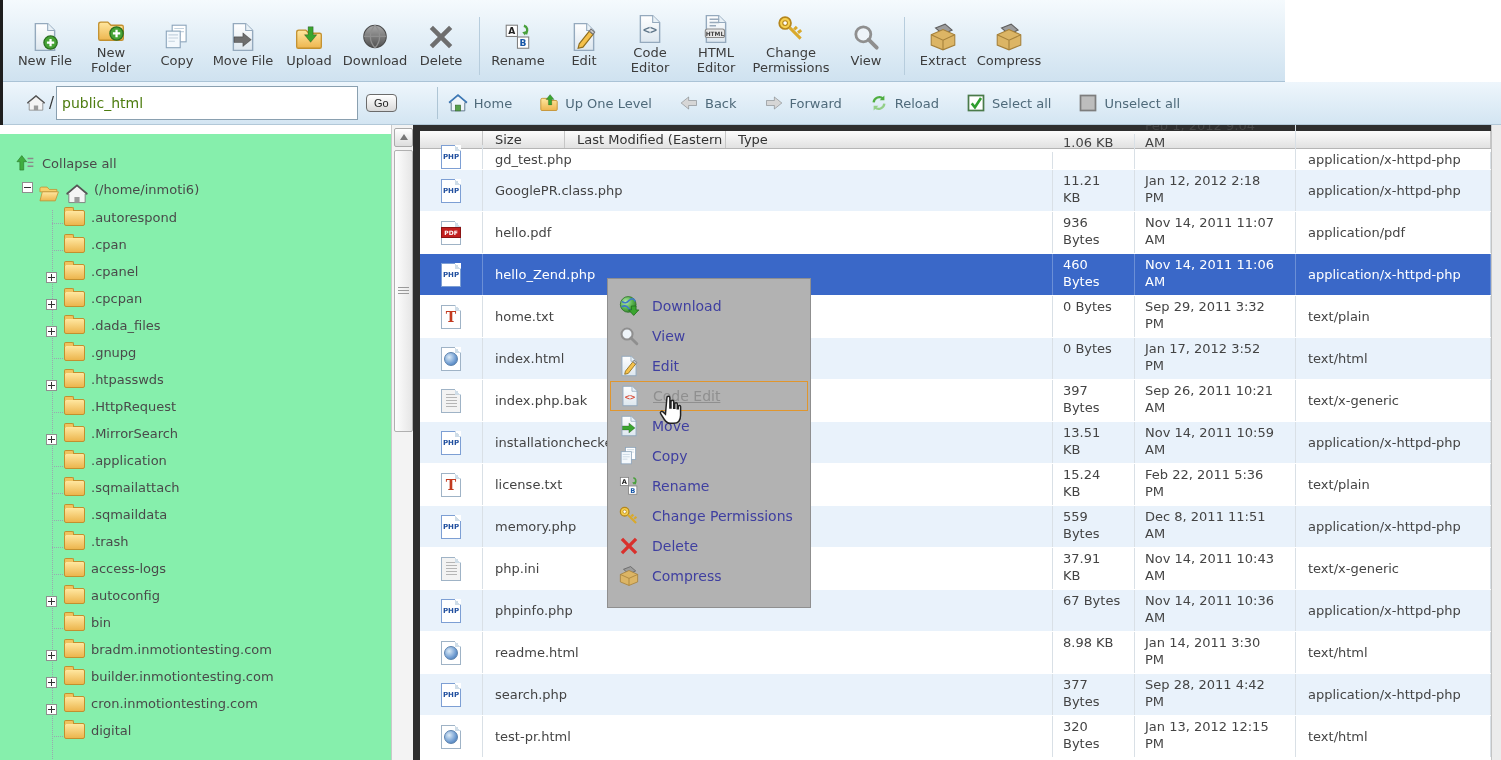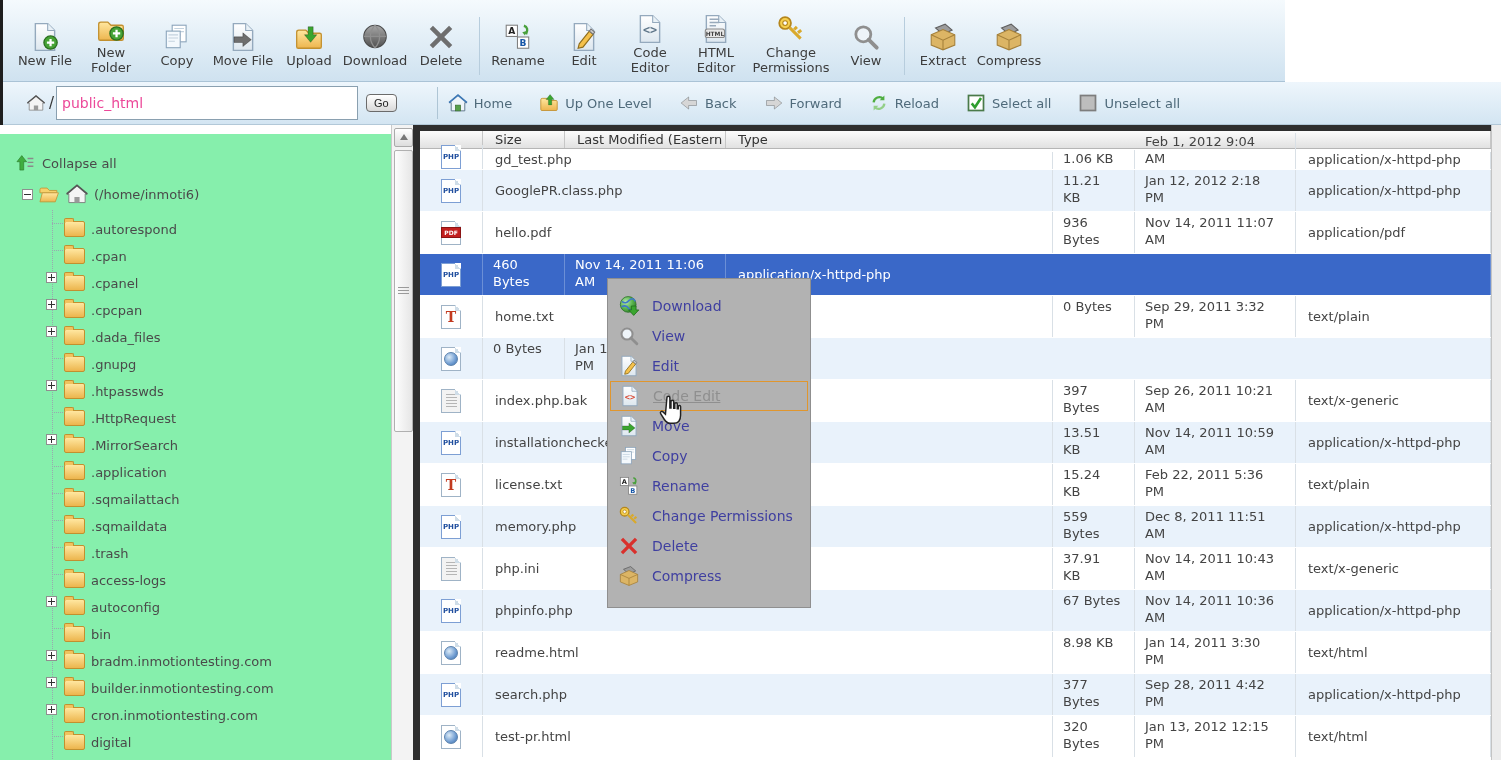--- a/index.html
+++ b/index.html
@@ -17,33 +17,33 @@
   .ico{width:30px;height:30px}
   .tb-sep{width:1px;height:58px;background:#b7cddd;margin:2px 5px 0;flex:none}
   
   .pathbar{position:absolute;left:0;top:82px;width:1501px;height:43px;box-sizing:border-box;
            background:linear-gradient(#eef6fc,#d3e5f2);border-bottom:1px solid #b2c8d8;
            display:flex;align-items:center}
   .ni{width:20px;height:20px;flex:none}
   .pb-home{margin-left:26px}
   .pb-slash{margin:0 2px 0 3px;color:#333;font-size:15px}
   .pb-input{width:290px;height:20px;border:1px solid #8aa0b0;font:14px "DejaVu Sans",sans-serif;
-            padding:6px 5px;color:#ec4899;background:#fff}
+            padding:6px 5px;color:#4d7c0f;background:#fff}
   .pb-go{margin-left:8px;padding:2px 7px;border:1px solid #6b6b6b;border-radius:4px;
          background:linear-gradient(#fff,#d9d9d9);font-size:11px;color:#222;cursor:pointer}
   .pb-div{width:1px;height:32px;background:#aec5d5;margin:0 10px 0 40px}
   .nav-item{display:flex;align-items:center;gap:6px;margin-right:27px;color:#4f6a7a;cursor:pointer}
   
   .sidebar{position:absolute;left:0;top:134px;width:391px;height:635px;background:#86efac;overflow:hidden}
   .tree-line{position:absolute;left:52px;top:76px;height:557px;border-left:1px dotted #9aa7b0}
   .collapse-row{position:absolute;left:16px;top:20px;display:flex;align-items:center;gap:8px;
                 color:#4a4a4a;cursor:pointer}
-  .root-row{position:absolute;left:22px;top:48px;display:flex;align-items:center;gap:5px;color:#4a4a4a;cursor:pointer}
+  .root-row{position:absolute;left:22px;top:48px;display:flex;align-items:flex-start;gap:5px;color:#4a4a4a;cursor:pointer}
   .titems{position:absolute;left:0;top:76px;width:391px}
-  .titem{height:27px;position:relative;display:flex;align-items:flex-end;padding-left:64px;
+  .titem{height:27px;position:relative;display:flex;align-items:flex-start;padding-left:64px;
          color:#4a4a4a;cursor:pointer;white-space:nowrap}
   .titem .lbl{margin-left:6px}
   .exp{width:11px;height:11px;background:#fff;border:1px solid #8f8f8f;position:relative;
        box-sizing:border-box;flex:none;cursor:pointer}
   .exp::before{content:"";position:absolute;left:1px;right:1px;top:4px;height:1px;background:#333}
   .exp.plus::after{content:"";position:absolute;top:1px;bottom:1px;left:4px;width:1px;background:#333}
   .titem .exp{position:absolute;left:46px;top:8px}
   .titem .stub{position:absolute;left:52px;top:13px;width:11px;border-top:1px dotted #9aa7b0}
   .folder{width:19px;height:14px;background:linear-gradient(#ffe7a0,#ecb54d);border:1px solid #c2902f;
           border-radius:2px;position:relative;flex:none}
@@ -75,21 +75,21 @@
   .row>div{box-sizing:border-box;border-right:1px solid #d9e0e6;overflow:hidden}
   .row.sel>div{border-right-color:#6b8fd6}
   .r-ico{width:63px;flex:none;display:flex;align-items:center;justify-content:center}
   .r-name{width:570px;flex:none;display:flex;align-items:center;padding-left:12px;white-space:nowrap}
   .r-size{width:82px;flex:none;padding:2px 0 0 10px;line-height:17px}
   .r-size>span{display:inline-block;width:58px}
   .r-mod{width:161px;flex:none;padding:2px 0 0 10px;line-height:17px}
   .r-mod>span{display:inline-block;width:134px}
   .r-type{flex:1;display:flex;align-items:center;padding-left:12px;white-space:nowrap}
   .row.clip{height:21px;align-items:flex-end}
-  .row.clip .r-size,.row.clip .r-mod{padding:0 0 2px 10px}
+  .row.clip .r-size,.row.clip .r-mod{padding:0 0 18px 10px}
   .row.clip .r-name,.row.clip .r-type{align-items:flex-end;padding-bottom:2px}
   
   .fico{position:relative;width:20px;height:24px;background:#fff;border:1px solid #9fb3c6;
         display:flex;align-items:center;justify-content:center;box-sizing:border-box;flex:none}
   .fico::before{content:"";position:absolute;top:-1px;right:-1px;width:6px;height:6px;
         background:linear-gradient(225deg,#fff 50%,#cfdde8 50%)}
   .f-php{border-color:#7d9fd4}
   .f-php::after{content:"PHP";font-size:7px;font-weight:bold;color:#1f4e9e}
   .f-pdf::after{content:"PDF";font-size:6px;font-weight:bold;color:#fff;background:#c21f1f;
         padding:1px 2px;border:1px solid #8a1414}
@@ -571,37 +571,39 @@
       </div>
     <div class="r-name">hello.pdf</div>
     <div class="r-size"><span>936 Bytes</span></div>
     <div class="r-mod"><span>Nov 14, 2011 11:07 AM</span></div>
     <div class="r-type">application/pdf</div>
   </div>
   <div class="row sel">
     <div class="r-ico">
         <span class="fico f-php"></span>
       </div>
+    <div class="r-name">hello_Zend.php</div>
     <div class="r-size"><span>460 Bytes</span></div>
     <div class="r-mod"><span>Nov 14, 2011 11:06 AM</span></div>
     <div class="r-type">application/x-httpd-php</div>
   </div>
   <div class="row">
     <div class="r-ico">
         <span class="fico f-txt"></span>
       </div>
     <div class="r-name">home.txt</div>
     <div class="r-size"><span>0 Bytes</span></div>
     <div class="r-mod"><span>Sep 29, 2011 3:32 PM</span></div>
     <div class="r-type">text/plain</div>
   </div>
   <div class="row zeb">
     <div class="r-ico">
         <span class="fico f-html"></span>
       </div>
+    <div class="r-name">index.html</div>
     <div class="r-size"><span>0 Bytes</span></div>
     <div class="r-mod"><span>Jan 17, 2012 3:52 PM</span></div>
     <div class="r-type">text/html</div>
   </div>
   <div class="row">
     <div class="r-ico">
         <span class="fico f-gen"></span>
       </div>
     <div class="r-name">index.php.bak</div>
     <div class="r-size"><span>397 Bytes</span></div>

